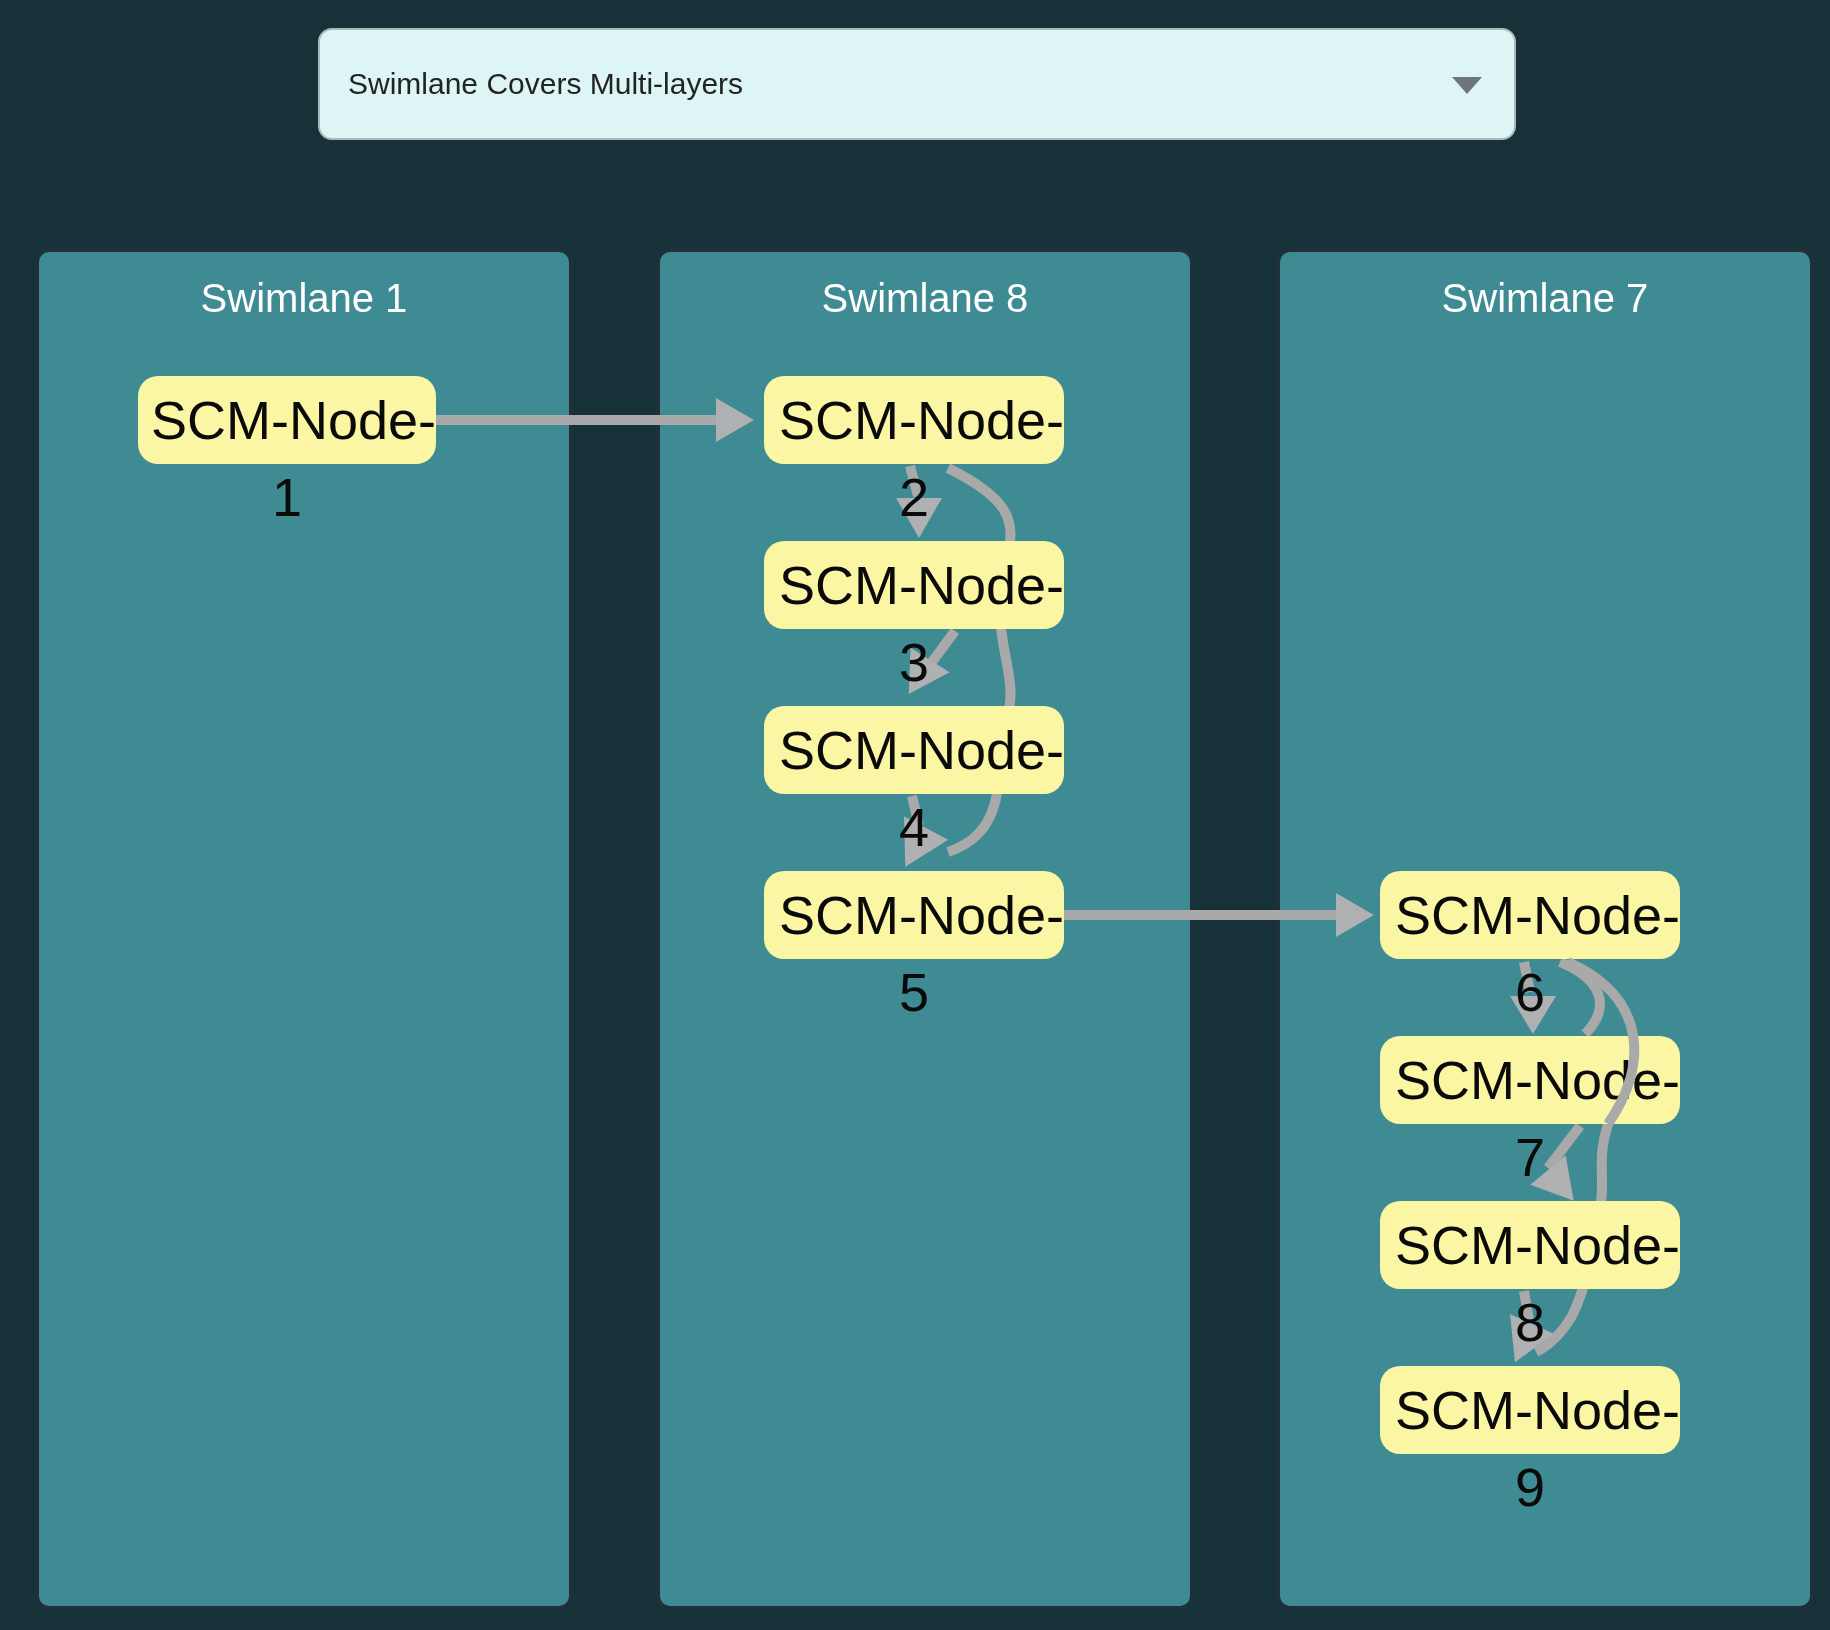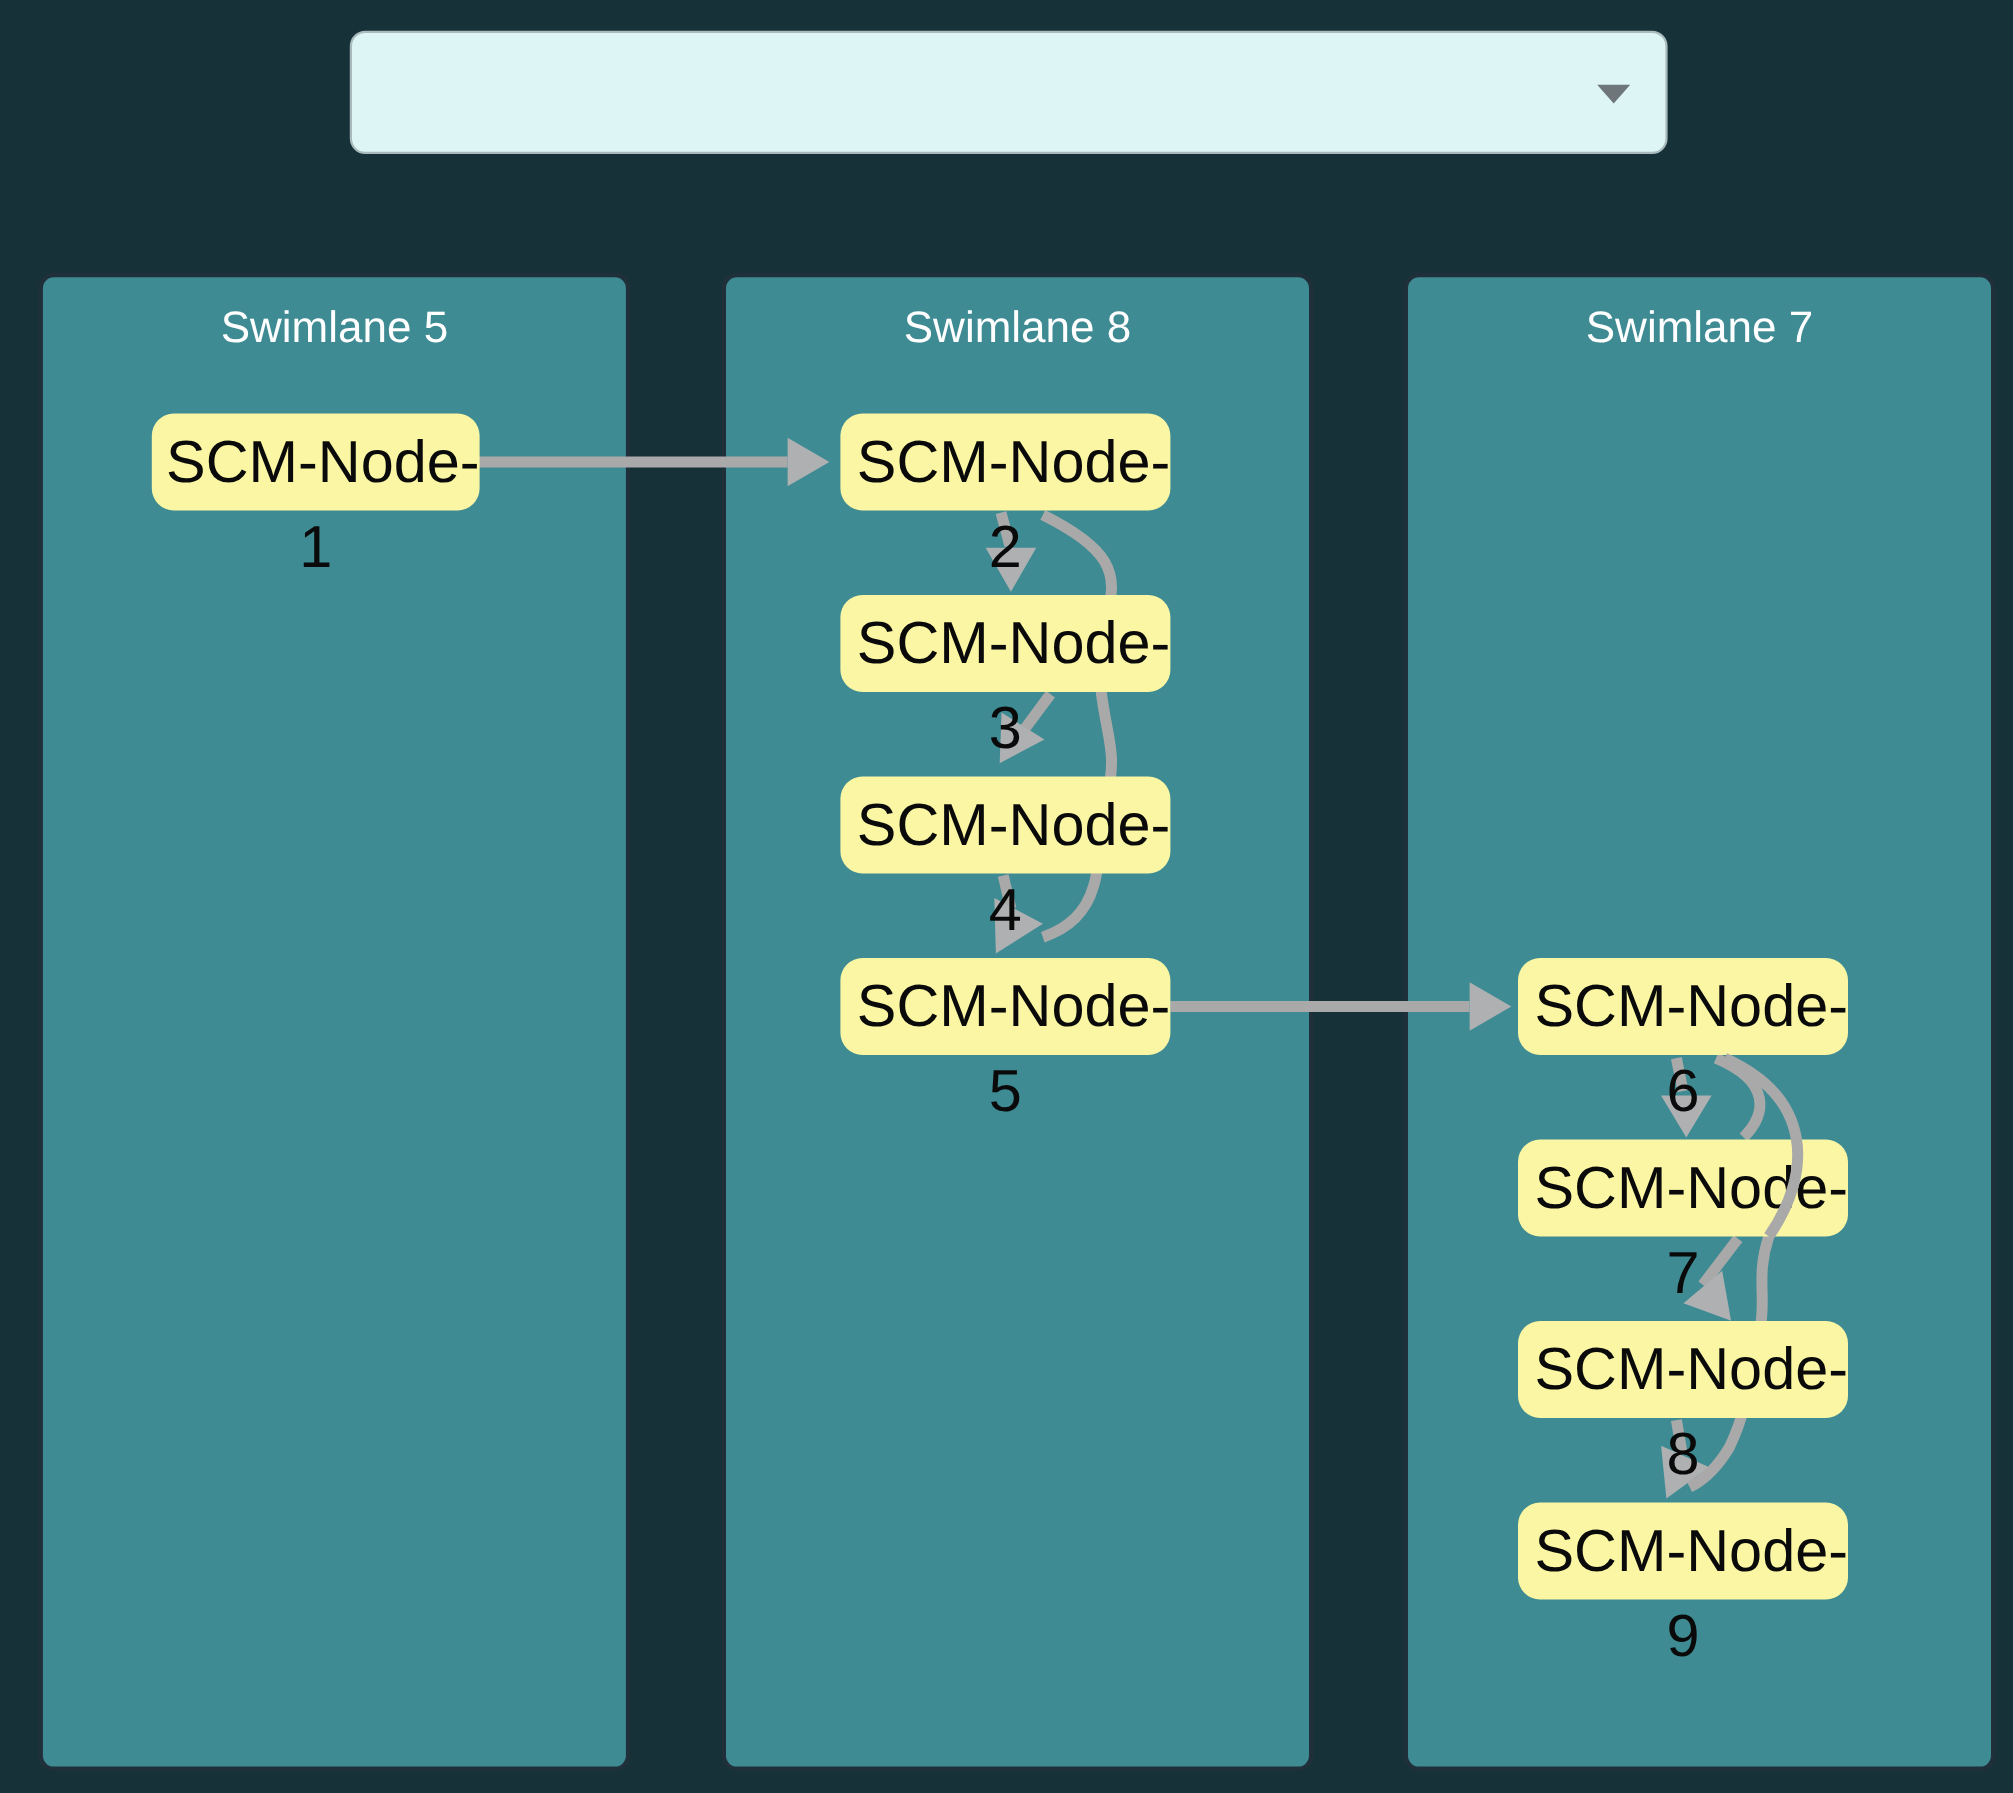--- a/index.html
+++ b/index.html
@@ -116,25 +116,26 @@
   .n5{left:764px; top:871px; width:300px;}
   .n6{left:1380px; top:871px; width:300px;}
   .n7{left:1380px; top:1036px; width:300px;}
   .n8{left:1380px; top:1201px; width:300px;}
   .n9{left:1380px; top:1366px; width:300px;}
 </style>
 </head>
 <body>
 
 <div class="dropdown">
+  <span class="dropdown-value">Swimlane Covers Multi-layers</span>
   <span class="caret"></span>
 </div>
 
 <div class="lane lane1">
-  <div class="lane-title">Swimlane 5</div>
+  <div class="lane-title">Swimlane 1</div>
 </div>
 <div class="lane lane2">
   <div class="lane-title">Swimlane 8</div>
 </div>
 <div class="lane lane3">
   <div class="lane-title">Swimlane 7</div>
 </div>
 
 <svg id="edges-under" class="edges" viewBox="0 0 1830 1630">
 

